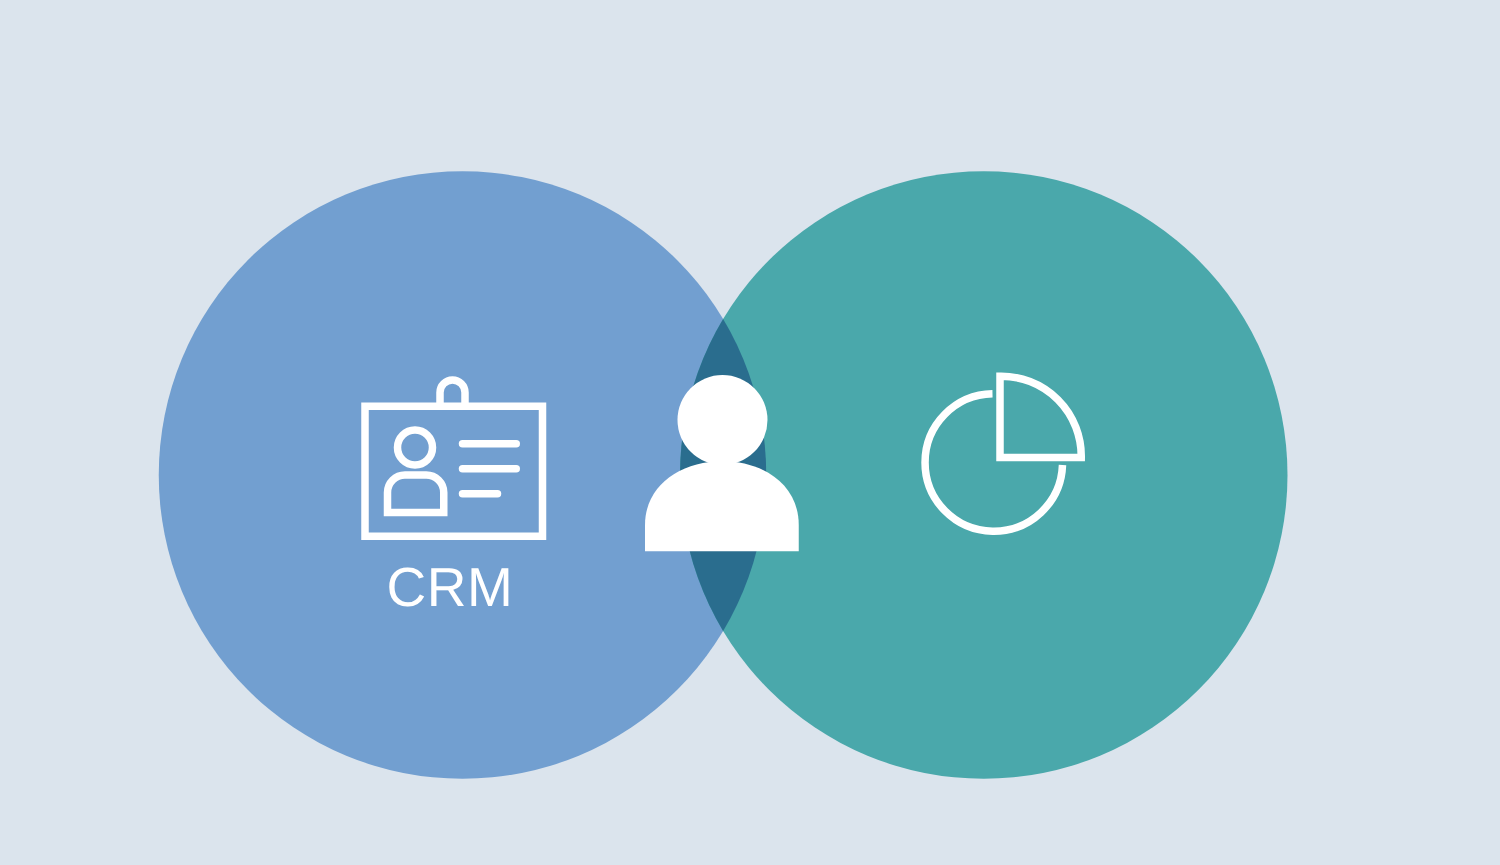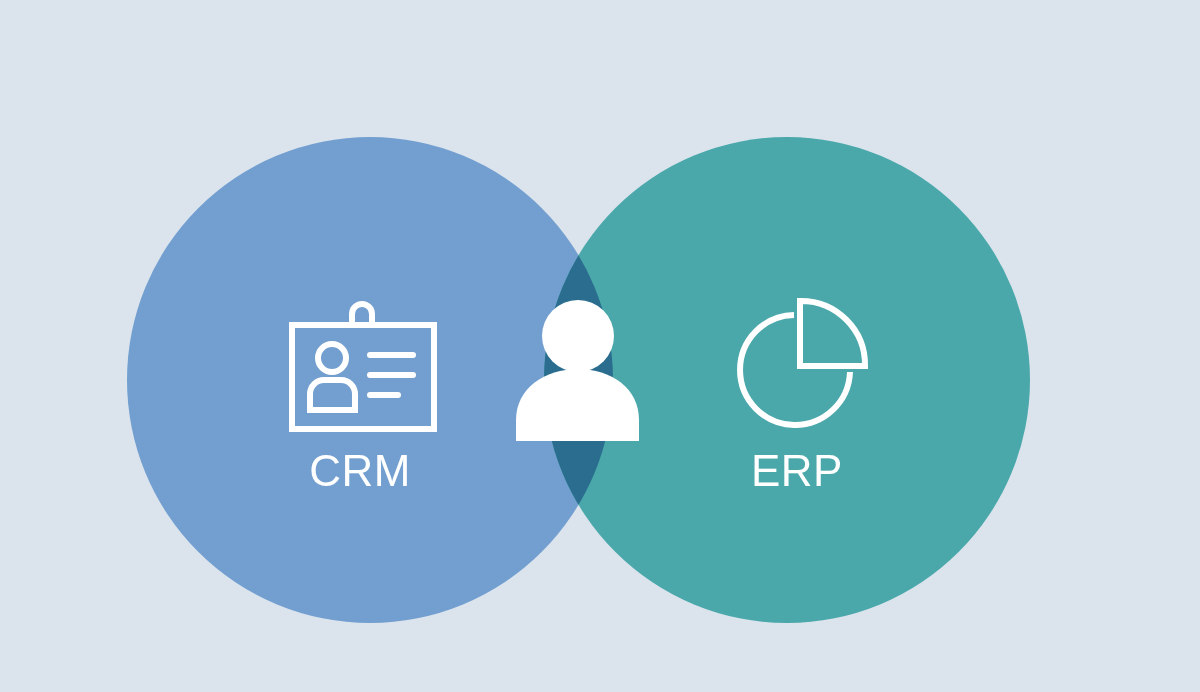--- a/index.html
+++ b/index.html
@@ -57,14 +57,13 @@
       <path d="M800 301 A64 64 0 0 1 865 366 L800 366 Z"></path>
     </g>
 
     <g fill="#ffffff">
       <circle cx="578" cy="336" r="36"></circle>
       <path d="M516 441 L516 420 C516 388 545 369 578 369 C611 369 639 388 639 420 L639 441 Z"></path>
     </g>
   </svg>
 
   <div class="label label-crm">CRM</div>
-  <div class="label label-erp">ERP</div>
 </div>
 
 </body></html>

